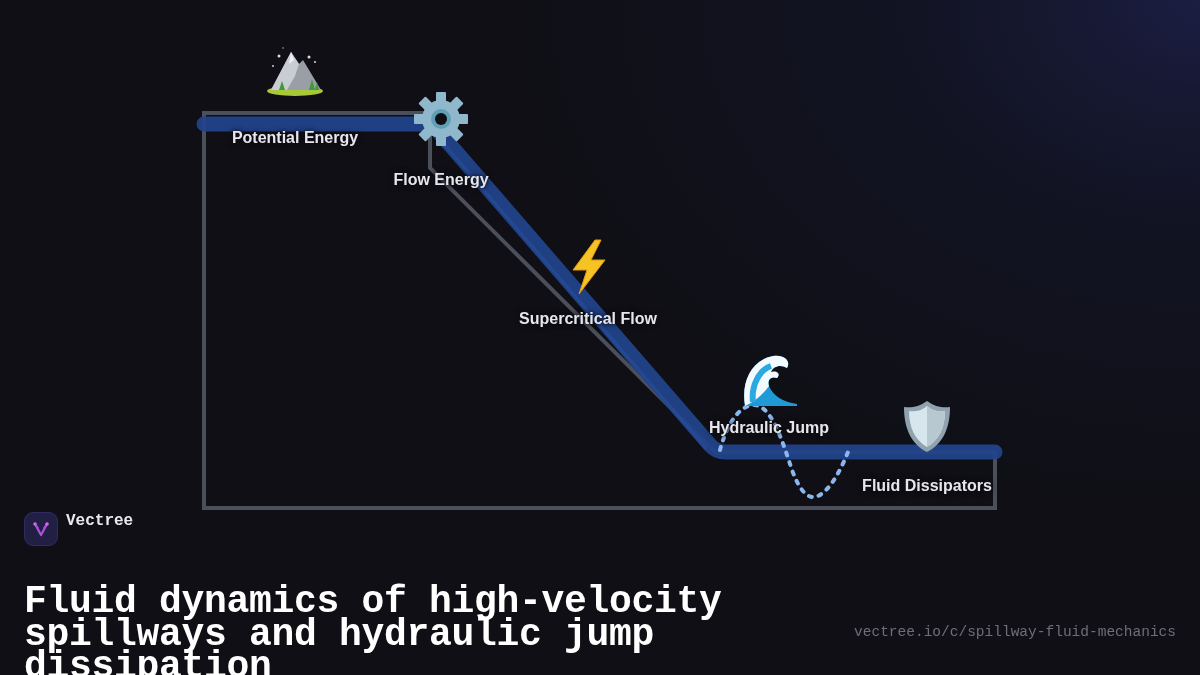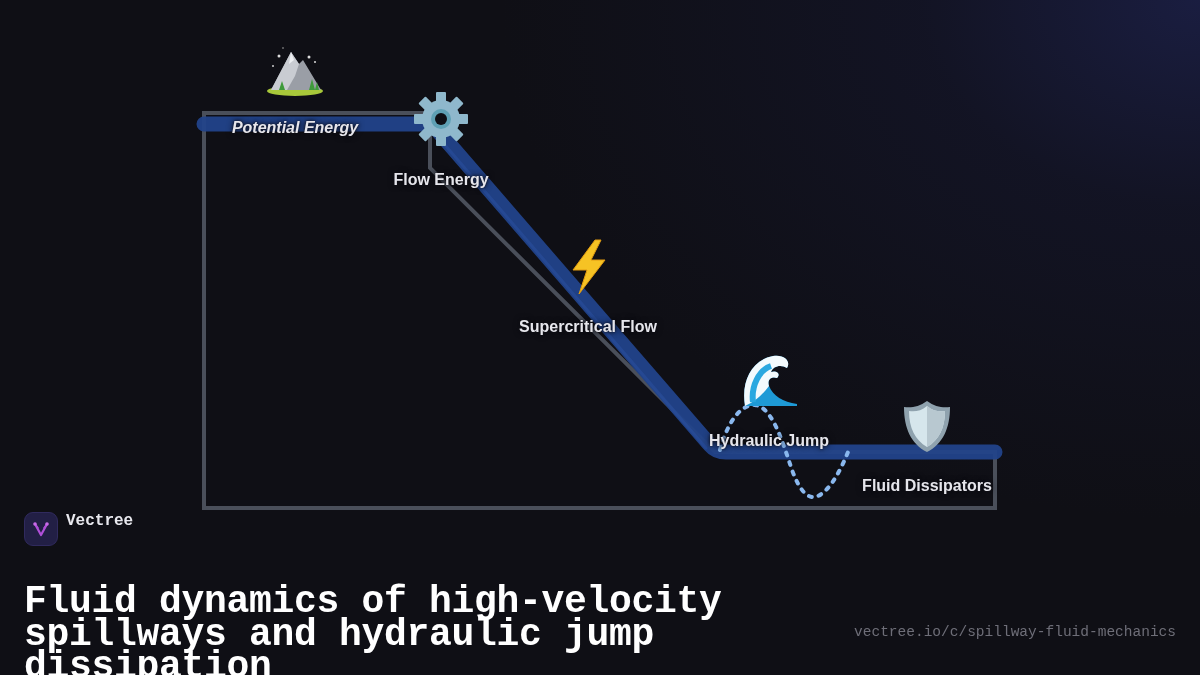--- a/index.html
+++ b/index.html
@@ -92,21 +92,21 @@
     <polygon points="14,44 17,35 20,44" fill="#3e9a3a"></polygon>
     <polygon points="44,44 47,33 50,44" fill="#3e9a3a"></polygon>
     <polygon points="50,44 52,36 54,44" fill="#3e9a3a"></polygon>
     <circle cx="14" cy="10" r="1.5" fill="#ddd"></circle>
     <circle cx="44" cy="11" r="1.5" fill="#ddd"></circle>
     <circle cx="50" cy="16" r="1" fill="#ddd"></circle>
     <circle cx="8" cy="20" r="1" fill="#ccc"></circle>
     <circle cx="18" cy="2" r="0.8" fill="#aaa"></circle>
   </svg>
 </div>
-<div class="node-label" style="left:295px; top:128px;font-style:italic;">Potential Energy</div>
+<div class="node-label" style="left:295px; top:138px;">Potential Energy</div>
 
 <div class="node-icon" style="left:441px; top:123px;">
   <svg width="58" height="58" viewBox="0 0 58 58">
     <g fill="#8fb8cc">
       <circle cx="29" cy="29" r="19"></circle>
       <rect x="24" y="2" width="10" height="12" rx="1"></rect>
       <rect x="24" y="44" width="10" height="12" rx="1"></rect>
       <rect x="2" y="24" width="12" height="10" rx="1"></rect>
       <rect x="44" y="24" width="12" height="10" rx="1"></rect>
       <rect x="24" y="2" width="10" height="12" rx="1" transform="rotate(45 29 29)"></rect>
@@ -118,30 +118,30 @@
     <circle cx="29" cy="29" r="6" fill="#0f0f15"></circle>
   </svg>
 </div>
 <div class="node-label" style="left:441px; top:180px;">Flow Energy</div>
 
 <div class="node-icon" style="left:588px; top:271px;">
   <svg width="50" height="58" viewBox="0 0 50 58">
     <polygon points="32,2 10,32 24,32 16,56 42,22 28,22 38,2" fill="#f6c324" stroke="#e09a10" stroke-width="1"></polygon>
   </svg>
 </div>
-<div class="node-label" style="left:588px; top:327px;">Supercritical Flow</div>
+<div class="node-label" style="left:588px; top:319px;">Supercritical Flow</div>
 
 <div class="node-icon" style="left:769px; top:384px;">
   <svg width="60" height="56" viewBox="0 0 60 56">
     <path d="M6,54 C2,30 12,8 34,4 C46,2 52,10 48,16 C42,12 34,14 32,20 C38,18 42,22 38,26 C32,24 28,28 30,34 C34,44 44,50 58,52 L58,54 Z" fill="#1e9ad6"></path>
     <path d="M6,54 C2,30 12,8 34,4 C46,2 52,10 48,16 C42,12 34,14 32,20 C38,18 42,22 38,26 C32,24 28,28 30,34 C24,42 16,50 6,54 Z" fill="#ffffff" opacity="0.95"></path>
     <path d="M14,50 C12,34 20,18 32,14" fill="none" stroke="#2aa8e0" stroke-width="6"></path>
   </svg>
 </div>
-<div class="node-label" style="left:769px; top:441px;">Hydraulic Jump</div>
+<div class="node-label" style="left:769px; top:428px;">Hydraulic Jump</div>
 
 <div class="node-icon" style="left:927px; top:430px;">
   <svg width="52" height="56" viewBox="0 0 52 56">
     <path d="M26,3 C34,9 42,10 49,9 C49,30 42,46 26,54 C10,46 3,30 3,9 C10,10 18,9 26,3 Z" fill="#8fa2ae"></path>
     <path d="M26,8 C32,13 38,14 44,13 C44,30 38,42 26,49 C14,42 8,30 8,13 C14,14 20,13 26,8 Z" fill="#d6e6ec"></path>
     <path d="M26,8 C32,13 38,14 44,13 C44,30 38,42 26,49 Z" fill="#b8c8d0"></path>
   </svg>
 </div>
 <div class="node-label" style="left:927px; top:486px;">Fluid Dissipators</div>
 

